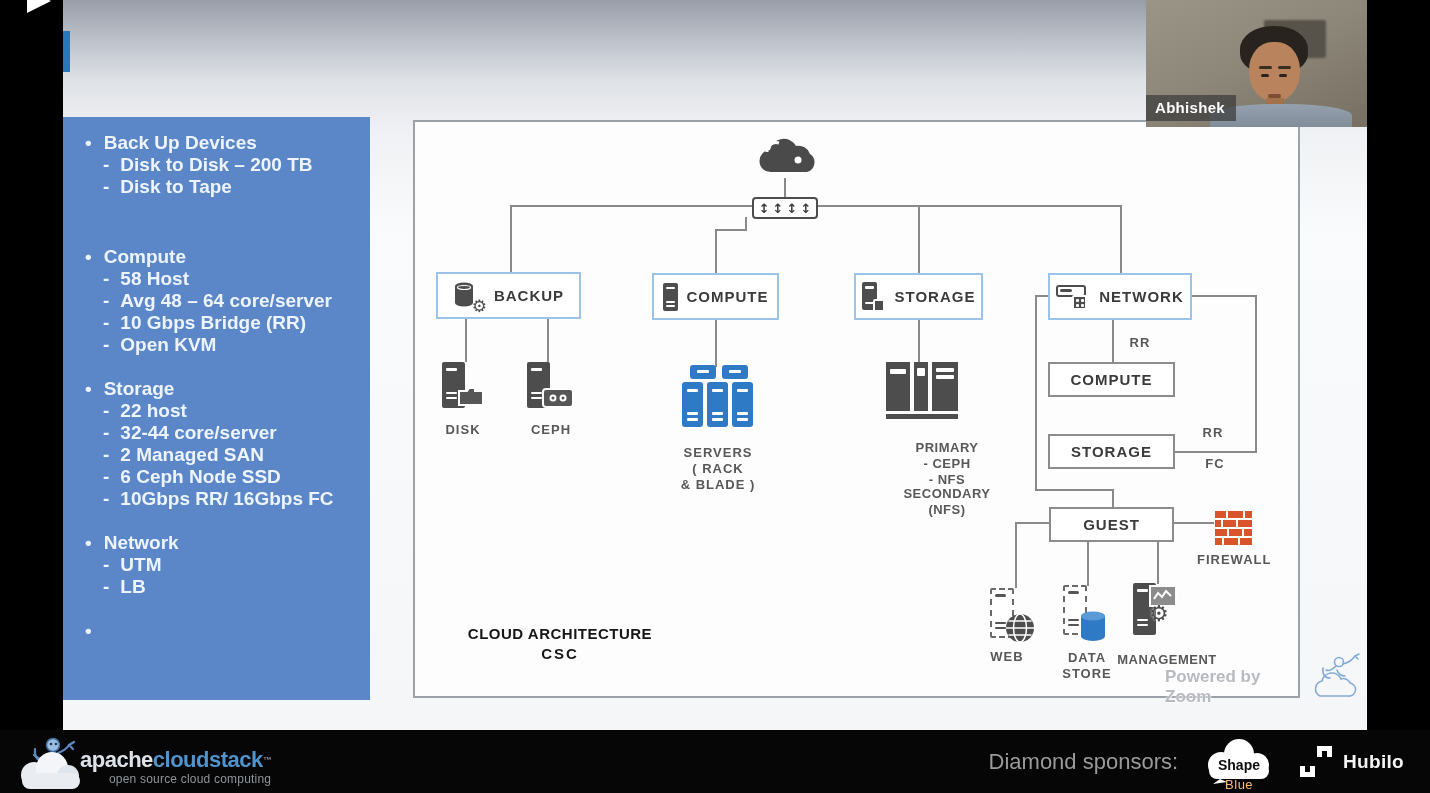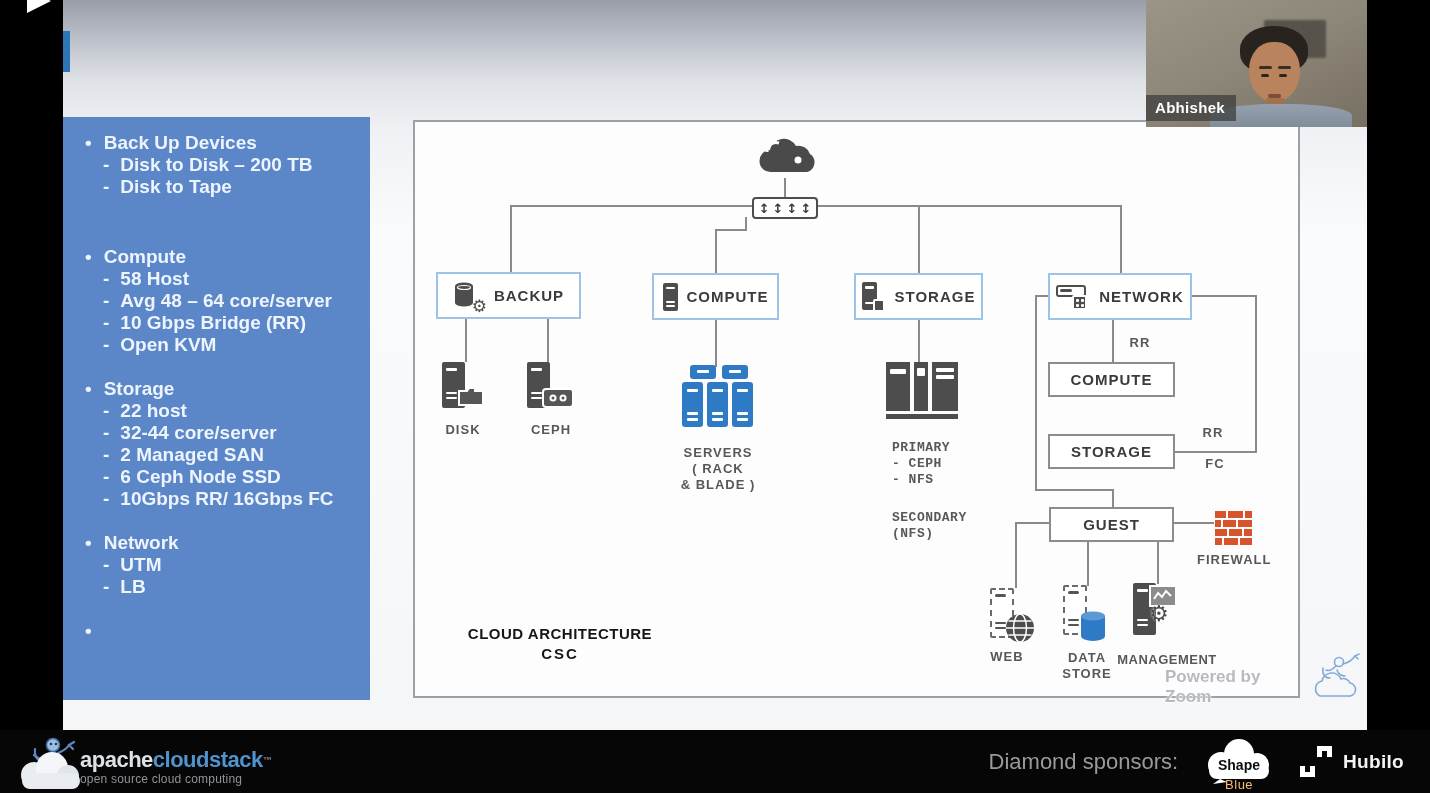--- a/index.html
+++ b/index.html
@@ -37,21 +37,21 @@
   .router span { font-size:13px; font-weight:bold; color:#3d3d3d; line-height:1;
     font-family:"DejaVu Sans", sans-serif; }
   .tier { position:absolute; height:47px; background:#fff; border:2px solid #9dc3e6;
     display:flex; align-items:center; justify-content:center; gap:9px; z-index:2;
     font-weight:bold; font-size:15px; color:#3b3b3b; letter-spacing:1px; }
   .nbox { position:absolute; background:#fff; border:2px solid #8c8c8c; display:flex;
     align-items:center; justify-content:center; z-index:2;
     font-weight:bold; font-size:15px; color:#3b3b3b; letter-spacing:1px; }
   .small-lab { position:absolute; font-size:13px; color:#585858; letter-spacing:1px;
     font-weight:bold; text-align:center; line-height:16px; z-index:2; }
-  .left-lab { text-align:left; letter-spacing:0.5px;font-family:Liberation Mono, monospace; }
+  .left-lab { text-align:center; letter-spacing:0.5px; }
   .cap1 { position:absolute; left:45px; top:503px; width:200px; text-align:center;
     font-size:15px; font-weight:bold; color:#161616; letter-spacing:0.5px; }
   .cap2 { position:absolute; left:45px; top:523px; width:200px; text-align:center;
     font-size:15px; font-weight:bold; color:#161616; letter-spacing:2px; }
   .watermark { position:absolute; left:750px; top:545px; font-size:17px; font-weight:bold;
     color:#b7bac0; text-shadow:0 0 3px #fff, 0 1px 0 #fff; z-index:4; }
   
   .ic { position:relative; display:inline-block; }
   .tower { background:#4d4d4d; border-radius:2px; position:absolute; }
   .slot { background:#fff; position:absolute; border-radius:1px; }
@@ -74,21 +74,21 @@
     background:linear-gradient(180deg,#95a1ae,#7e8a96); border-radius:45% 45% 0 0; }
   .wc-name { position:absolute; left:0; bottom:6px; background:rgba(62,62,62,0.75); color:#fff;
     font-size:15px; font-weight:bold; padding:4px 11px 5px 9px; letter-spacing:0.3px; }
   
   .footer { position:absolute; left:0; top:730px; width:1430px; height:63px; background:#060606; }
   .brand { position:absolute; left:14px; top:1px; display:flex; align-items:flex-start; }
   .brand-text { margin-left:-8px; margin-top:18px; }
   .brand-line { font-size:22px; font-weight:bold; letter-spacing:-0.5px; line-height:22px; }
   .brand-line .b1 { color:#dde2e8; } .brand-line .b2 { color:#4f94cc; }
   .brand-line .tm { color:#8a8f94; font-size:9px; vertical-align:top; }
-  .brand-tag { color:#8e959b; font-size:12px; margin-top:1px; letter-spacing:0.2px; }
+  .brand-tag { color:#8e959b; font-size:12px; margin-top:1px; letter-spacing:0.2px;padding-left:29px; }
   .sponsors { position:absolute; right:26px; top:0; height:63px; display:flex; align-items:center; gap:26px; }
   .sp-label { color:#9a9a9a; font-size:22px; }
   .shapeblue { display:flex; flex-direction:column; align-items:center; margin-top:6px; }
   .shapeblue .blue-txt { color:#fdba74; font-weight:normal; font-size:13px; margin-top:-7px; letter-spacing:0.5px; }
   .hubilo { display:flex; align-items:center; gap:11px; }
   .hub-mark { position:relative; width:32px; height:31px; }
   .hub-top { position:absolute; right:0; top:0; width:15px; height:11px;
     border:5px solid #fff; border-bottom:none; }
   .hub-bot { position:absolute; left:0; bottom:0; width:15px; height:11px;
     border:5px solid #fff; border-top:none; }
@@ -315,21 +315,21 @@
       <span class="tower" style="left:46px;top:0;width:26px;height:49px;border-radius:0"></span>
       <span class="slot" style="left:50px;top:6px;width:18px;height:4px"></span>
       <span class="slot" style="left:50px;top:13px;width:18px;height:4px"></span>
       <span class="tower" style="left:0;top:52px;width:72px;height:5px;border-radius:0"></span>
     </span>
     <div class="small-lab left-lab" style="left:477px;top:318px;width:110px">
       <div>PRIMARY</div>
       <div>- CEPH</div>
       <div>- NFS</div>
     </div>
-    <div class="small-lab left-lab" style="left:477px;top:388px;width:110px">
+    <div class="small-lab left-lab" style="left:477px;top:364px;width:110px">
       <div>SECONDARY</div>
       <div>(NFS)</div>
     </div>
 
     <div class="ln v" style="left:697px;top:197px;height:43px"></div>
     <div class="small-lab" style="left:710px;top:213px;width:30px">RR</div>
     <div class="nbox" style="left:633px;top:240px;width:127px;height:35px">
       <span>COMPUTE</span>
     </div>
     <div class="nbox" style="left:633px;top:312px;width:127px;height:35px">

